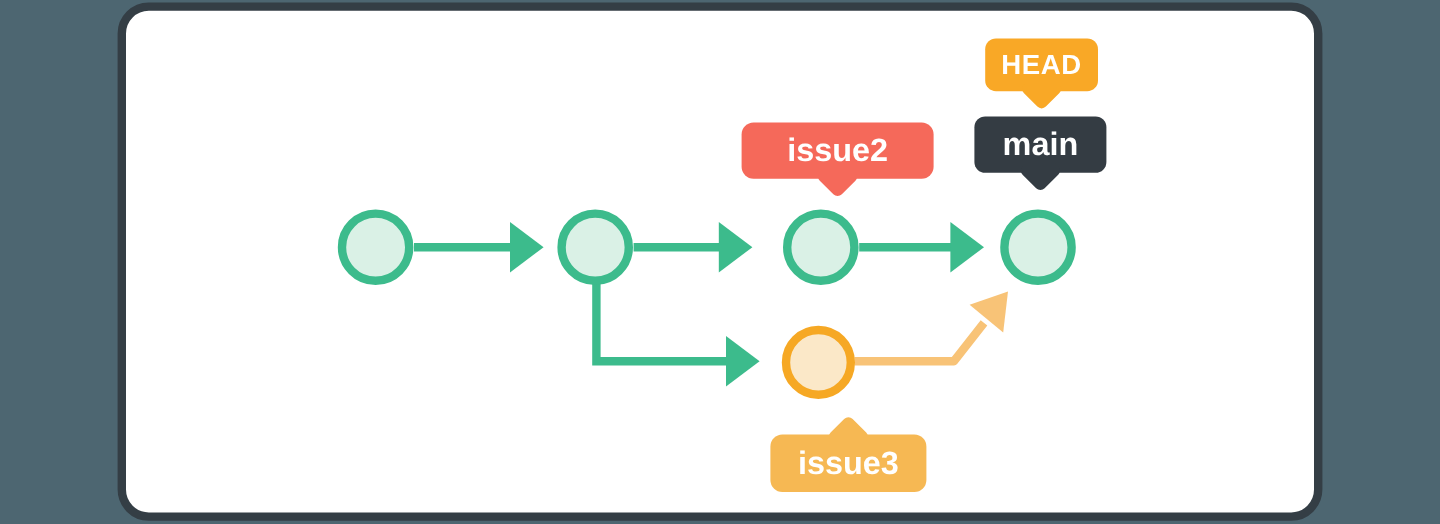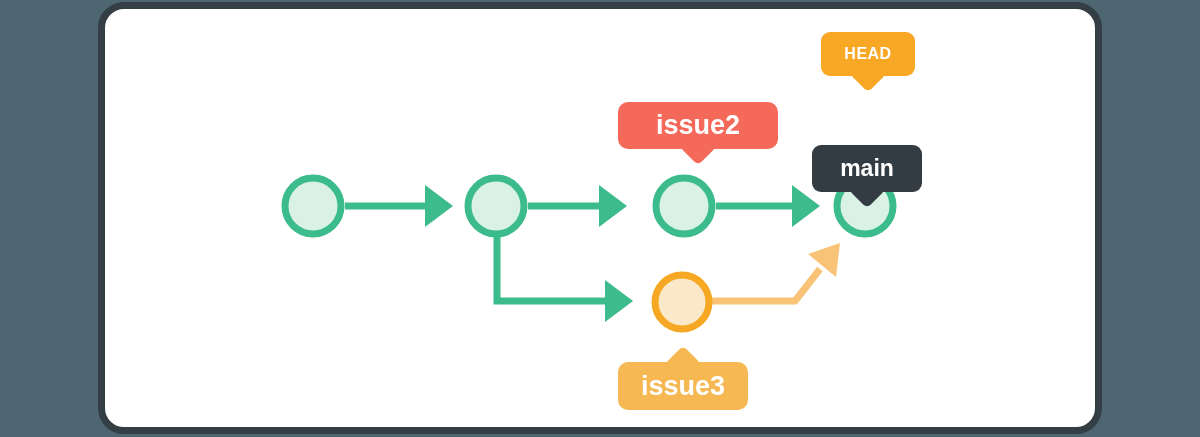--- a/index.html
+++ b/index.html
@@ -80,38 +80,37 @@
     border-radius: 5px;
     z-index: 1;
   }
   .tail-down { bottom: -11px; }
   .tail-up   { top: -11px; }
 
   .badge-head {
     left: 821px; top: 32px; width: 94px; height: 44px;
     background: var(--badge-head);
     border-radius: 9px;
-    font-size: 16px;
+    font-size: 23px;
     letter-spacing: 0.5px;
   }
   .badge-main {
     left: 812px; top: 97px; width: 110px; height: 47px;
     background: var(--badge-main);
     border-radius: 9px;
-    font-size: 23px;
-    margin-top: 48px;
+    font-size: 27px;
   }
   .badge-issue2 {
     left: 618px; top: 102px; width: 160px; height: 47px;
     background: var(--badge-issue2);
     border-radius: 10px;
     font-size: 27px;
   }
   .badge-issue3 {
-    left: 618px; top: 362px; width: 130px; height: 48px;
+    left: 642px; top: 362px; width: 130px; height: 48px;
     background: var(--badge-issue3);
     border-radius: 10px;
     font-size: 27px;
   }
 </style>
 </head>
 <body>
 
 <div class="canvas">
 

